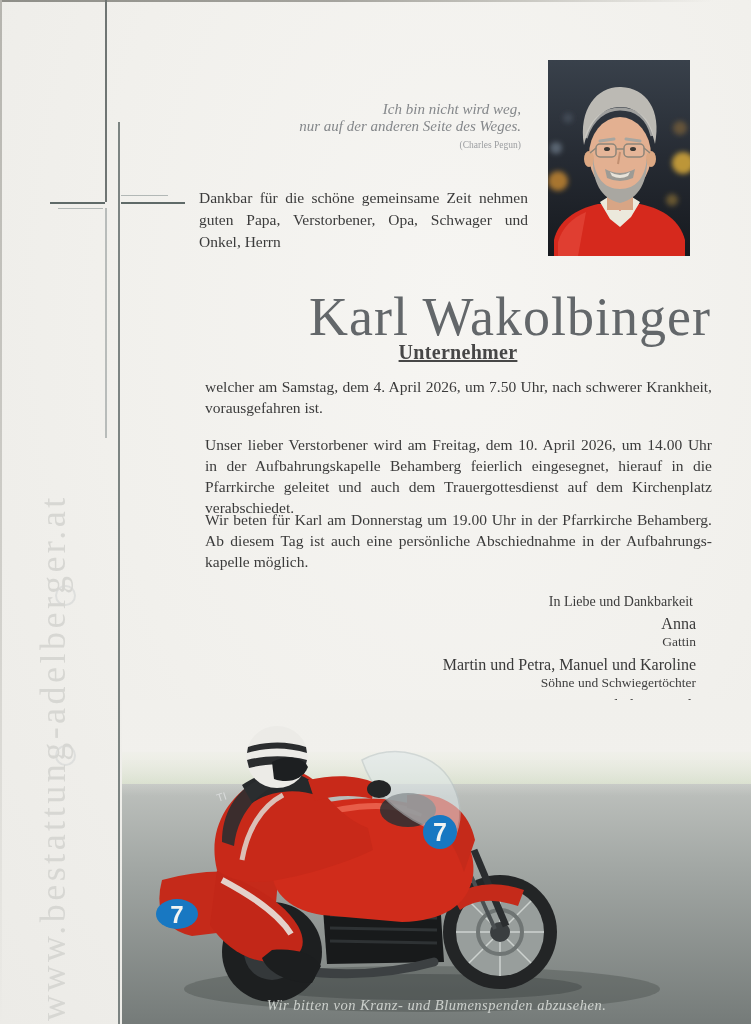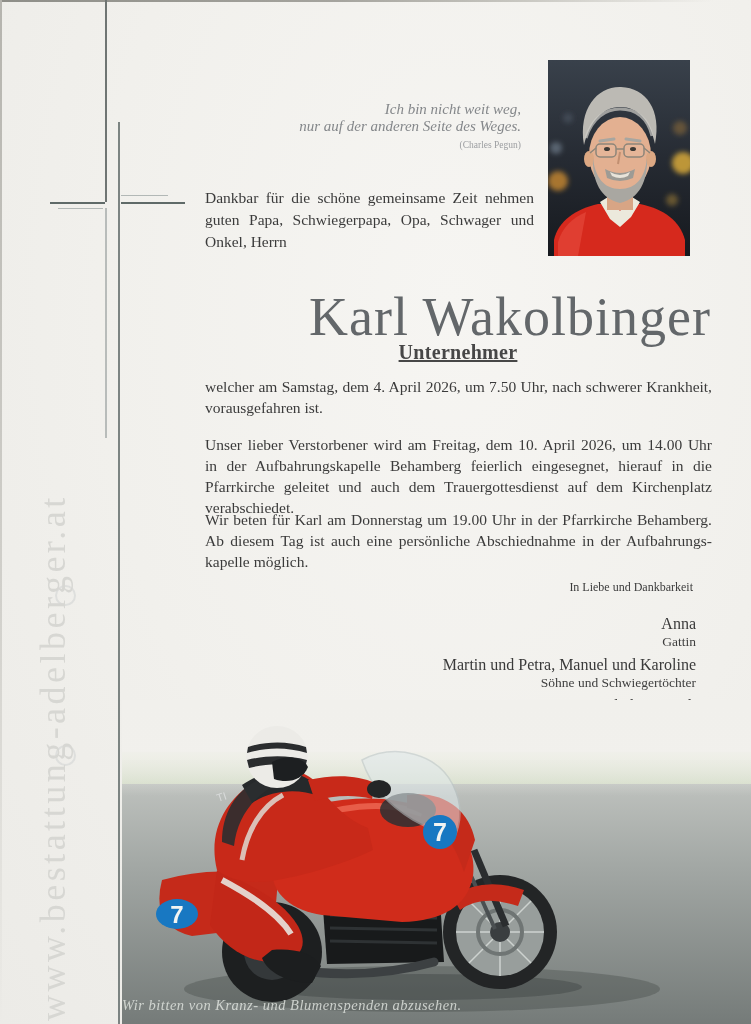--- a/index.html
+++ b/index.html
@@ -30,47 +30,47 @@
 
   .watermark {
     position:absolute; left:32px; top:1021px; transform-origin:0 0; transform:rotate(-90deg);
     font-size:36px; letter-spacing:3.5px; color:#d7d7d3; white-space:nowrap;
   }
 
   .quote { position:absolute; right:230px; top:101px; text-align:right;
     font-style:italic; font-size:15px; line-height:17px; color:#84878a; }
   .quote .attrib { font-style:normal; font-size:9.5px; color:#9b9da0; margin-top:2px; }
 
-  .intro { position:absolute; left:205px; top:187px; width:329px;
+  .intro { position:absolute; left:199px; top:187px; width:329px;
     font-size:15.5px; line-height:21.8px; }
 
   .jline { text-align:justify; text-align-last:justify; white-space:normal; }
   .jline.jlast { text-align-last:left; }
 
   .deceased-name { position:absolute; left:205px; top:286px; width:506px;
     text-align:right; font-size:54px; letter-spacing:1px; color:#63676a; }
   .profession { position:absolute; left:205px; top:341px; width:506px;
     text-align:center; font-size:20px; font-weight:bold; color:#474747; letter-spacing:.3px;text-decoration:underline; }
 
   .bodyp { position:absolute; left:205px; width:507px; font-size:15.5px; line-height:20.9px; }
   .p1 { top:377px; } .p2 { top:435px; } .p3 { top:510px; }
 
-  .closing { position:absolute; right:58px; top:580px; font-size:12px; }
+  .closing { position:absolute; right:58px; top:594px; font-size:14px; }
 
   .mourners { position:absolute; right:55px; top:614px; text-align:right; }
   .mourner { margin-bottom:5px; }
   .mourner .names { font-size:16px; font-weight:normal; line-height:19px; color:#3a3a3a; }
   .mourner .relation { font-size:13.5px; line-height:17px; color:#3f3f3f; }
 
   .on-behalf { position:absolute; right:49px; top:743px; font-size:15.5px; }
 
   .portrait { position:absolute; left:548px; top:60px; width:142px; height:196px; }
   .moto { position:absolute; left:122px; top:700px; width:629px; height:324px; }
 
-  .footer-note { position:absolute; left:122px; top:997px; width:629px; 
+  .footer-note { position:absolute; left:122px; top:997px; width:629px; text-align:center;
     font-style:italic; font-size:14.5px; color:rgba(226,229,224,.82); letter-spacing:.5px; }
 </style>
 </head>
 <body>
 
 <div id="canvas">
 
   <div class="scan-edge-top"></div>
   <div class="scan-edge-left"></div>
 
@@ -83,21 +83,21 @@
     <div class="xline hRl"></div>
     <div class="xline hRd"></div>
   </div>
 
   <div class="punch-hole" style="left:55px; top:585px;"></div>
   <div class="punch-hole" style="left:55px; top:745px;"></div>
 
   <div class="watermark">www.bestattung-adelberger.at</div>
 
   <div class="quote">
-    <div>Ich bin nicht weit weg,</div>
+    <div>Ich bin nicht wird weg,</div>
     <div>nur auf der anderen Seite des Weges.</div>
     <div class="attrib">(Charles Pegun)</div>
   </div>
 
   <svg class="portrait" viewBox="0 0 142 196">
     <defs>
       <linearGradient id="pbg" x1="0" y1="0" x2="0" y2="1">
         <stop offset="0" stop-color="#39414b"></stop>
           <stop offset=".5" stop-color="#262b33"></stop>
           <stop offset="1" stop-color="#16191e"></stop>
@@ -135,21 +135,21 @@
       <g fill="rgba(255,255,255,.07)" stroke="#8d8579" stroke-width="1.5">
         <rect x="48" y="84" width="20" height="13" rx="4"></rect>
         <rect x="76" y="84" width="20" height="13" rx="4"></rect>
         <path d="M68,89 L76,89 M48,88 L42,93 M96,88 L102,93" fill="none"></path>
       </g>
     </g>
   </svg>
 
   <div class="intro">
       <div class="jline">Dankbar für die schöne gemeinsame Zeit nehmen</div>
-      <div class="jline">guten Papa, Schwiegerpapa, Opa, Schwager und</div>
+      <div class="jline">guten Papa, Verstorbener, Opa, Schwager und</div>
       <div class="jline jlast">Onkel, Herrn</div>
     </div>
 
   <div class="deceased-name">Karl Wakolbinger</div>
   <div class="profession">Unternehmer</div>
 
   <div class="bodyp p1">
       <div class="jline">welcher am Samstag, dem 4. April 2026, um 7.50 Uhr, nach schwerer Krankheit,</div>
       <div class="jline jlast">vorausgefahren ist.</div>
     </div>

